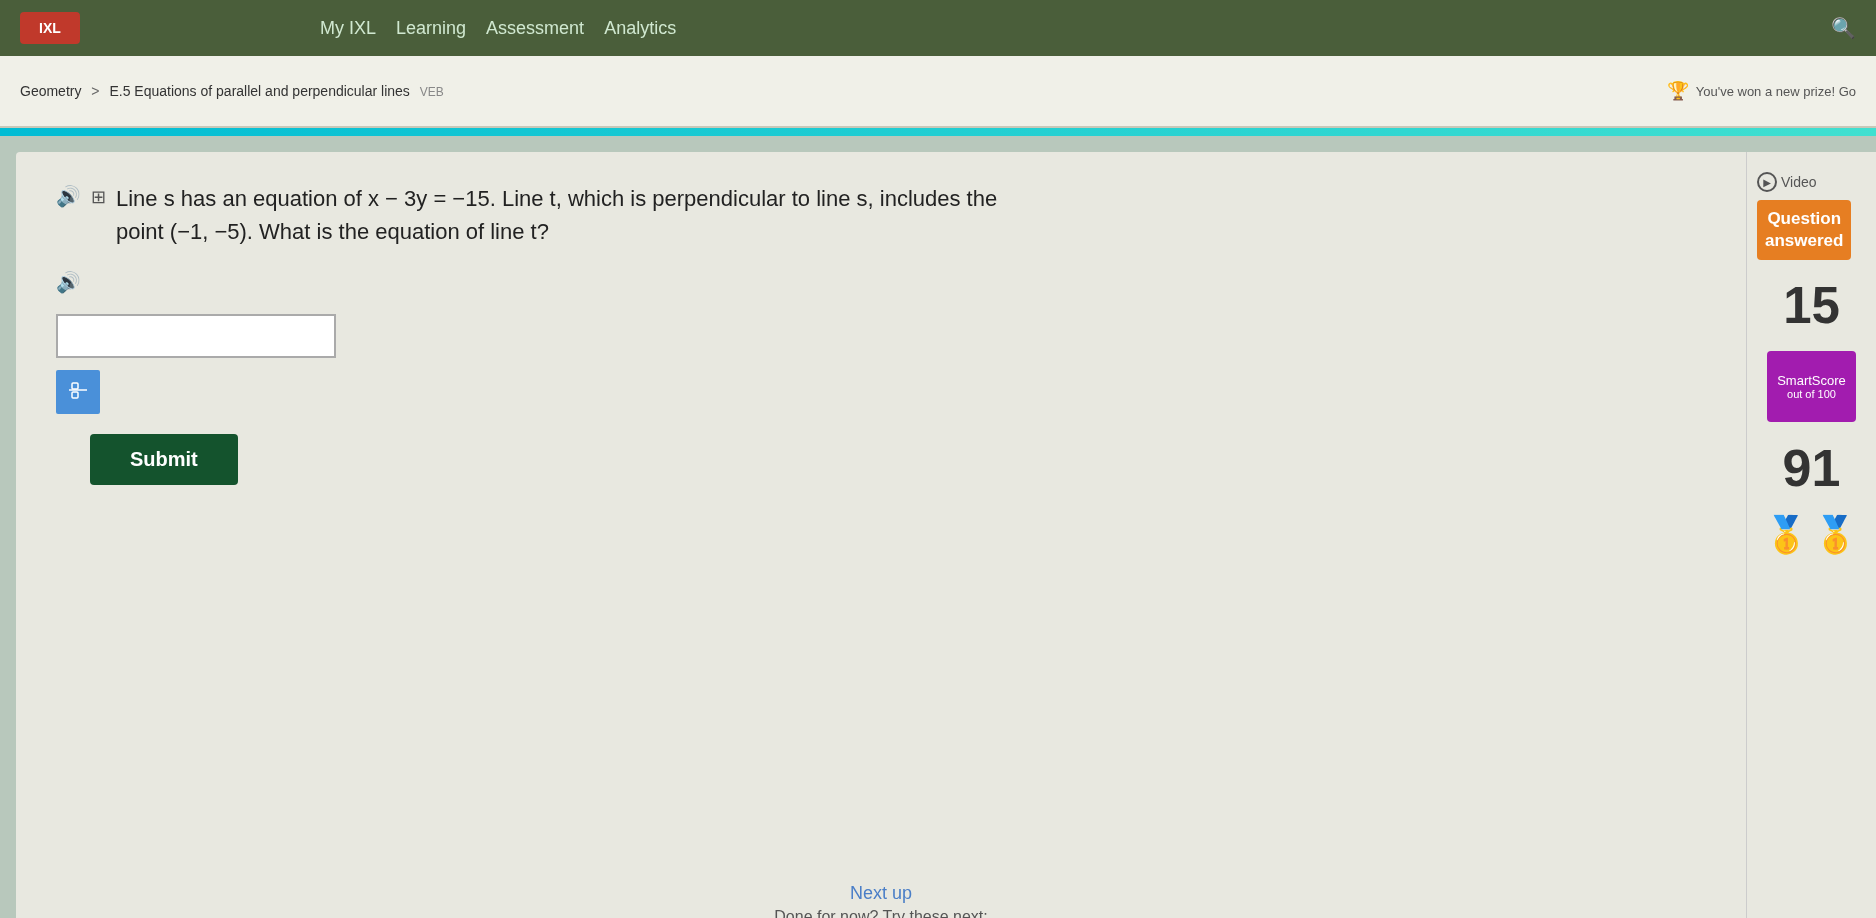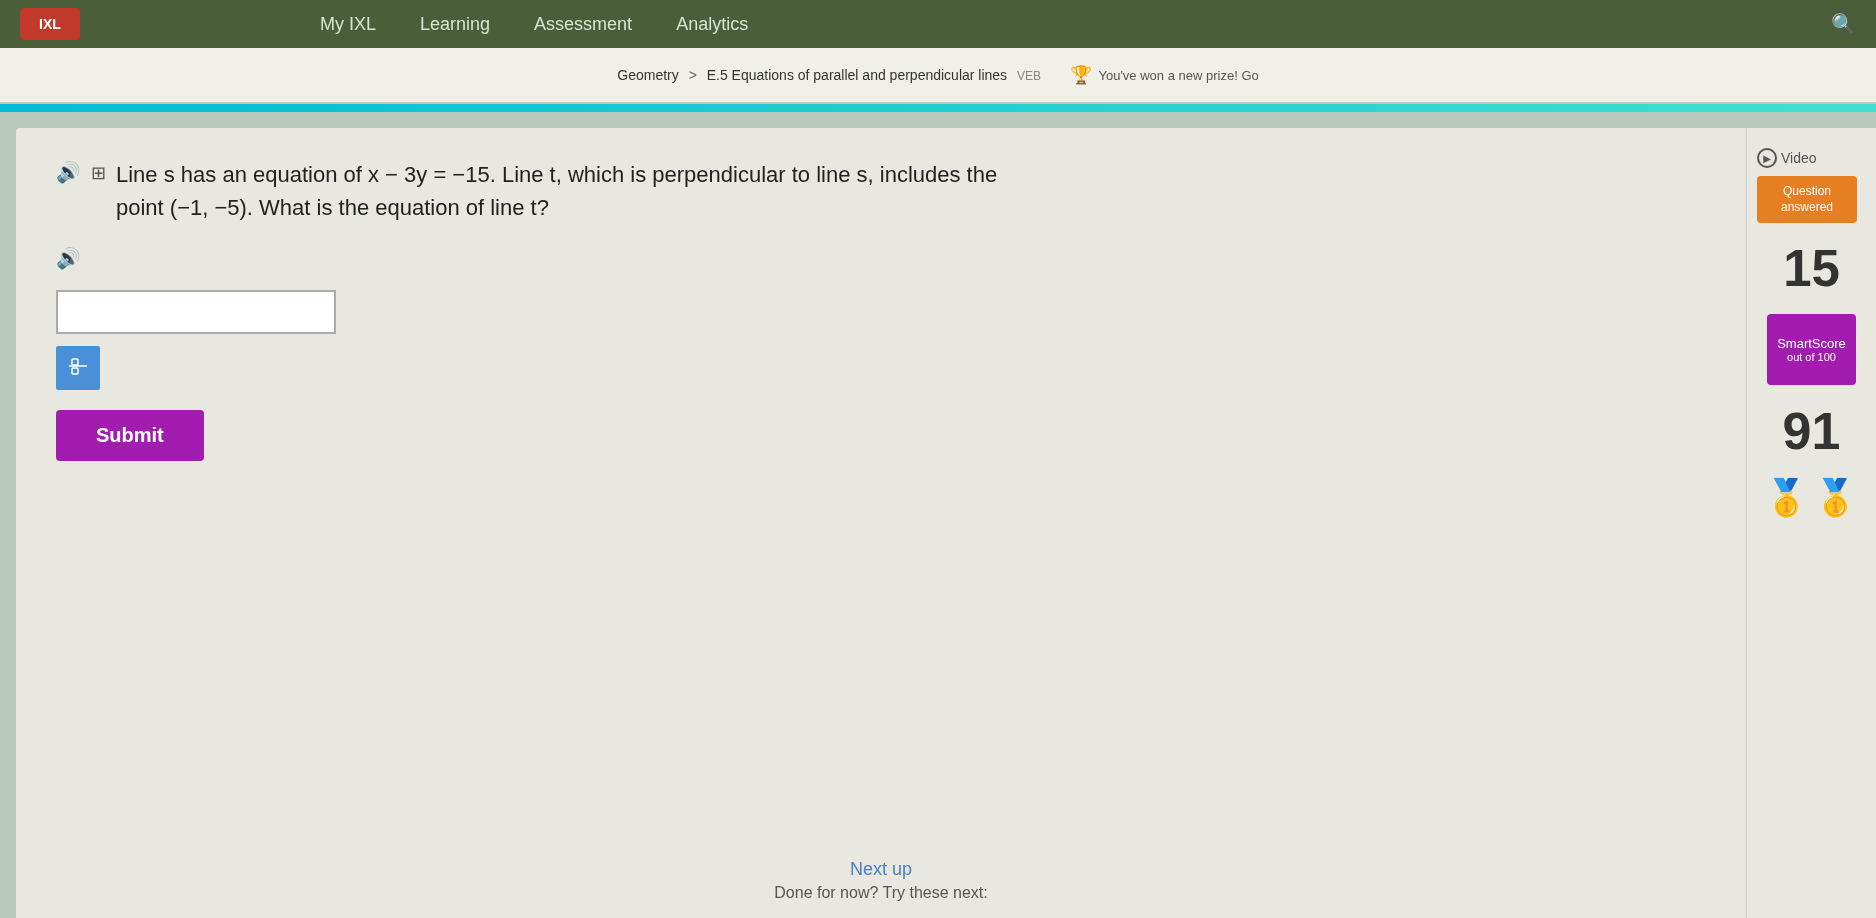--- a/index.html
+++ b/index.html
@@ -11,60 +11,60 @@
       overflow: hidden;
     }
 
     
     .top-nav {
       background: #4a5e3a;
       display: flex;
       align-items: center;
       padding: 6px 20px;
       gap: 40px;
-      height: 48px;
+      height: 56px;
     }
     .logo-area {
       width: 60px;
       height: 32px;
       background: #c0392b;
       border-radius: 4px;
       display: flex;
       align-items: center;
       justify-content: center;
       color: white;
       font-weight: bold;
       font-size: 14px;
     }
     .nav-links {
       display: flex;
-      gap: 44px;
+      gap: 20px;
       color: white;
       font-size: 18px;
       margin-left: 200px;
     }
     .nav-link {
       color: #d0e8d0;
       cursor: pointer;
       font-size: 18px;
     }
     .nav-search {
       margin-left: auto;
       color: white;
       font-size: 20px;
       cursor: pointer;
     }
 
     
     .breadcrumb-bar {
       background: #f0f0e8;
-      padding: 16px 20px;
-      display: flex;
-      align-items: center;
-      justify-content: center;
+      padding: 24px 20px;
+      display: flex;
+      align-items: center;
+      justify-content: space-between;
       border-bottom: 2px solid #c8c8b8;
       gap: 29px;
     }
     .breadcrumb-text {
       font-size: 14px;
       color: #333;
     }
     .breadcrumb-text span.link {
       color: #333;
       cursor: pointer;
@@ -179,28 +179,29 @@
       font-size: 18px;
       cursor: pointer;
       display: flex;
       align-items: center;
       justify-content: center;
       border-radius: 2px;
       margin-bottom: 20px;
     }
 
     .submit-button {
-      background: #a21caf;
+      background: #14532d;
       color: white;
       border: none;
       padding: 14px 40px;
       font-size: 20px;
       border-radius: 4px;
       cursor: pointer;
       font-weight: bold;
+      margin-left: 34px;
     }
 
     
     .next-up-area {
       position: absolute;
       bottom: 30px;
       left: 50%;
       transform: translateX(-50%);
       text-align: center;
     }
@@ -245,23 +246,23 @@
       border: 2px solid #555;
       display: flex;
       align-items: center;
       justify-content: center;
       font-size: 10px;
     }
 
     .question-answered-badge {
       background: #e67e22;
       color: white;
-      font-size: 12px;
-      font-weight: normal;
-      padding: 8px 24px;
+      font-size: 17px;
+      font-weight: bold;
+      padding: 8px 8px;
       border-radius: 4px;
       text-align: center;
       line-height: 1.3;
     }
 
     .question-count {
       font-size: 51px;
       font-weight: bold;
       color: #333;
     }

